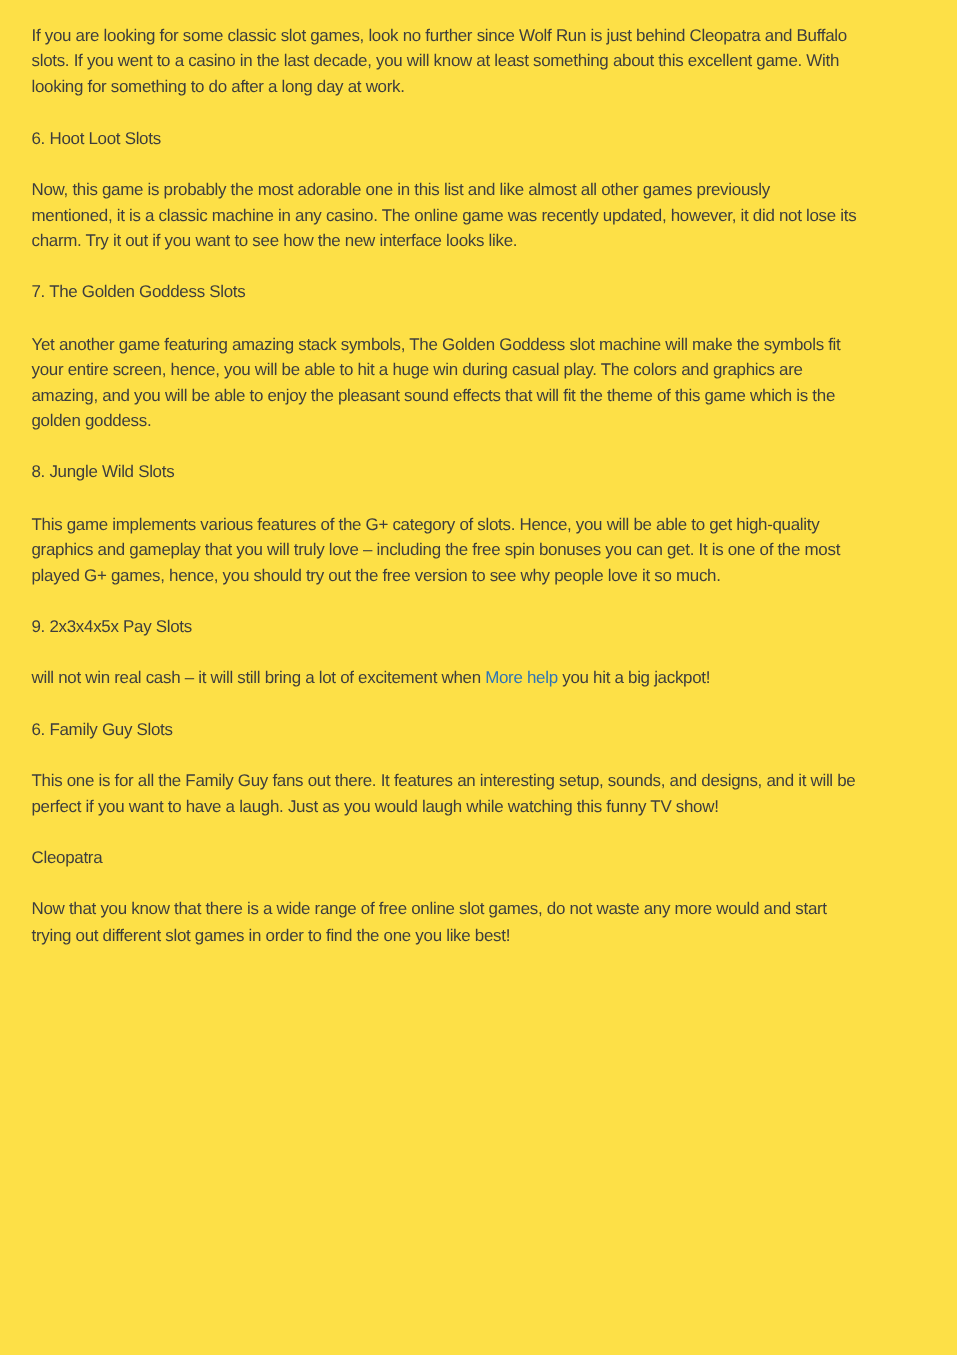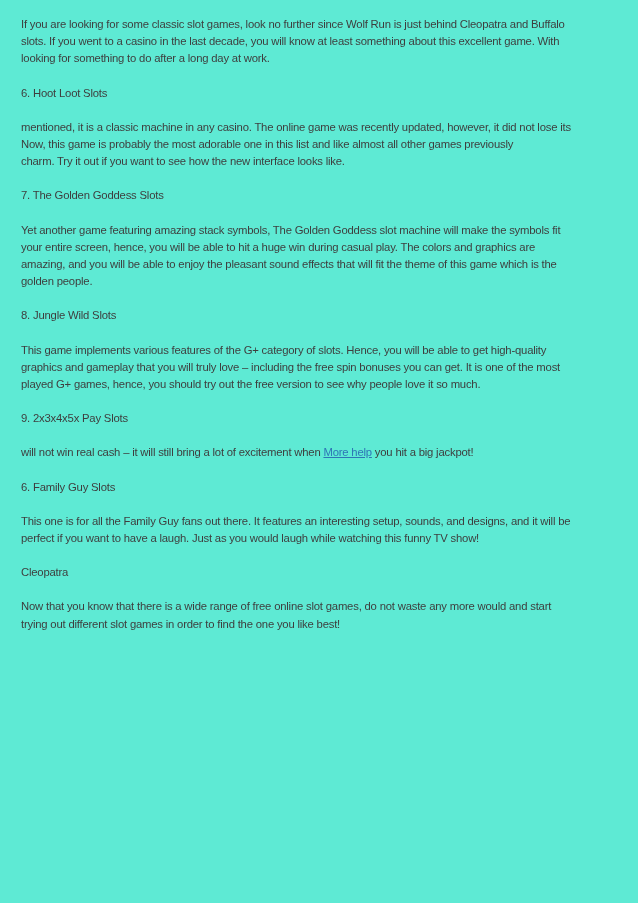--- a/index.html
+++ b/index.html
@@ -2,61 +2,61 @@
 <html><head>
 <meta charset="utf-8">
 <style>
   html, body { margin: 0; padding: 0; background: #ffffff; }
   .page {
     position: relative;
     width: 638px;
     height: 903px;
     box-sizing: border-box;
     padding: 16px 21px;
-    background: #5eead4;
+    background: #fde047;
     overflow: hidden;
     font-family: "Liberation Sans", sans-serif;
     font-size: 11.3px;
     line-height: 17.2px;
     letter-spacing: -0.2px;
     color: #3e3e3e;
   }
   .para, .heading {
     margin: 0 0 17px 0;
     padding: 0;
     font-weight: 400;
     font-size: inherit;
     line-height: inherit;
   }
   .line { display: block; white-space: pre; }
   .seg { white-space: pre; }
-  a.link { color: #2e75b6; text-decoration: underline; cursor: pointer; }
+  a.link { color: #2e75b6; cursor: pointer; }
 </style>
 </head>
 <body>
 
 <main class="page">
   <div id="doc-content">
       <p class="para">
         <span class="line"><span class="seg">If you are looking for some classic slot games, look no further since Wolf Run is just behind Cleopatra and Buffalo</span></span>
         <span class="line"><span class="seg">slots. If you went to a casino in the last decade, you will know at least something about this excellent game. With</span></span>
         <span class="line"><span class="seg">looking for something to do after a long day at work.</span></span>
       </p>
       <h2 class="heading">6. Hoot Loot Slots</h2>
       <p class="para">
+        <span class="line"><span class="seg">Now, this game is probably the most adorable one in this list and like almost all other games previously</span></span>
         <span class="line"><span class="seg">mentioned, it is a classic machine in any casino. The online game was recently updated, however, it did not lose its</span></span>
-        <span class="line"><span class="seg">Now, this game is probably the most adorable one in this list and like almost all other games previously</span></span>
         <span class="line"><span class="seg">charm. Try it out if you want to see how the new interface looks like.</span></span>
       </p>
       <h2 class="heading">7. The Golden Goddess Slots</h2>
       <p class="para">
         <span class="line"><span class="seg">Yet another game featuring amazing stack symbols, The Golden Goddess slot machine will make the symbols fit</span></span>
         <span class="line"><span class="seg">your entire screen, hence, you will be able to hit a huge win during casual play. The colors and graphics are</span></span>
         <span class="line"><span class="seg">amazing, and you will be able to enjoy the pleasant sound effects that will fit the theme of this game which is the</span></span>
-        <span class="line"><span class="seg">golden people.</span></span>
+        <span class="line"><span class="seg">golden goddess.</span></span>
       </p>
       <h2 class="heading">8. Jungle Wild Slots</h2>
       <p class="para">
         <span class="line"><span class="seg">This game implements various features of the G+ category of slots. Hence, you will be able to get high-quality</span></span>
         <span class="line"><span class="seg">graphics and gameplay that you will truly love – including the free spin bonuses you can get. It is one of the most</span></span>
         <span class="line"><span class="seg">played G+ games, hence, you should try out the free version to see why people love it so much.</span></span>
       </p>
       <h2 class="heading">9. 2x3x4x5x Pay Slots</h2>
       <p class="para">
         <span class="line"><span class="seg">will not win real cash – it will still bring a lot of excitement when </span><a class="link seg">More help</a><span class="seg"> you hit a big jackpot!</span></span>

